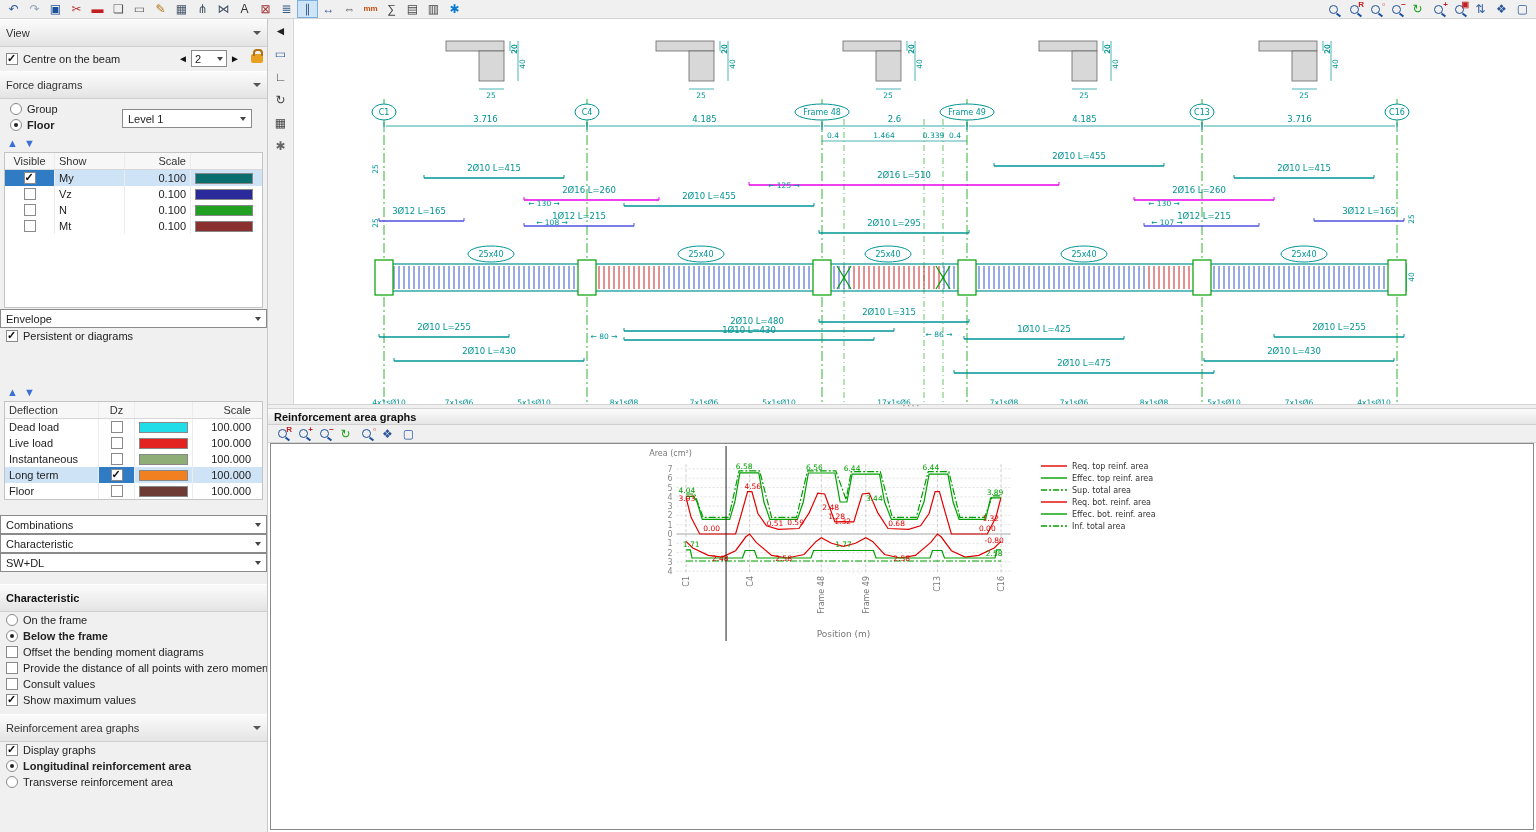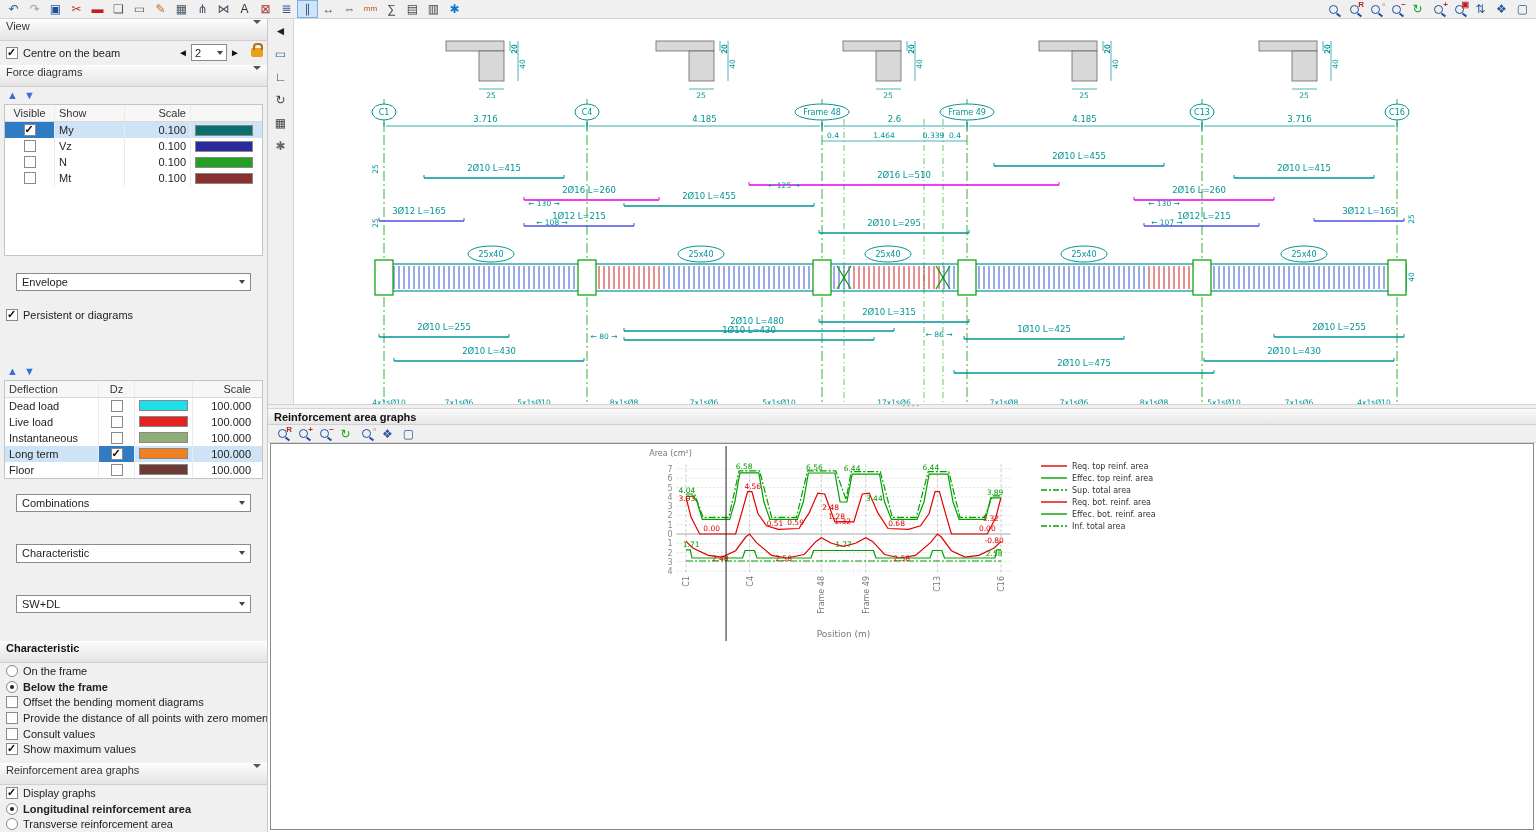--- a/index.html
+++ b/index.html
@@ -18,41 +18,41 @@
 .tspacer{flex:1}
 button.tb{position:relative;width:21px;height:18px;border:1px solid transparent;background:transparent;display:flex;align-items:center;justify-content:center;font-size:12px;line-height:1;cursor:default;padding:0}
 button.tb.active{background:#cfe4f7;border:1px solid #7ab0e0}
 button.tb .sg{font-size:12px}
 .icmag{width:9px;height:9px;border:1.5px solid #1c4f9c;border-radius:50%;display:inline-block;position:relative}
 .icmag::after{content:"";position:absolute;width:5px;height:2px;background:#1c4f9c;right:-4px;bottom:-3px;transform:rotate(40deg)}
 .magsub{position:absolute;right:0px;top:0px;font-size:8px;font-weight:bold;color:#c22020}
 
 .main{flex:1;display:flex;min-height:0}
 .sidebar{width:268px;background:#f0f0f0;border-right:1px solid #c8c8c8;display:flex;flex-direction:column;overflow:hidden;flex:none}
-.sechdr{height:22px;background:linear-gradient(#fbfbfb,#e4e4e4);border-top:1px solid #fff;border-bottom:1px solid #cfcfcf;display:flex;align-items:flex-start;padding:0 6px;color:#333;flex:none}
+.sechdr{height:28px;background:linear-gradient(#fbfbfb,#e4e4e4);border-top:1px solid #fff;border-bottom:1px solid #cfcfcf;display:flex;align-items:center;padding:0 6px;color:#333;flex:none}
 .sechdr .t{flex:1;white-space:nowrap}
 .sechdr.bold .t{font-weight:bold;color:#111}
 .chev{width:0;height:0;border-left:4px solid transparent;border-right:4px solid transparent;border-top:4px solid #555}
 .cb{width:12px;height:12px;border:1px solid #8a8a8a;background:#fff;display:inline-block;position:relative;margin-right:5px;flex:none}
 .cb.on::after{content:"✓";position:absolute;left:0;top:-2px;font-size:11px;color:#111;font-weight:bold}
 .rb{width:12px;height:12px;border:1px solid #8a8a8a;border-radius:50%;background:#fff;display:inline-block;margin-right:5px;position:relative;flex:none}
 .rb.on::after{content:"";position:absolute;left:3px;top:3px;width:4px;height:4px;border-radius:50%;background:#222}
 .opt{display:flex;padding:2px 6px;white-space:nowrap;overflow:hidden}
 .opt.bold span.lbl{font-weight:bold}
 .vrow{display:flex;align-items:center;padding:3px 4px 4px 6px}
 .beamnav{display:flex;align-items:center;margin-left:auto}
 .navarrow{border:none;background:transparent;font-size:10px;color:#111;width:16px;cursor:default}
 .spin{width:36px;height:17px;border:1px solid #8a8a8a;background:#fff;display:flex;align-items:center;padding:0 3px}
 .spin .ddc{margin-left:auto}
 .ddc{width:0;height:0;border-left:3.5px solid transparent;border-right:3.5px solid transparent;border-top:4px solid #444}
 .lock{position:relative;width:12px;height:9px;background:#e8a020;border-radius:2px;margin-left:8px;flex:none}
 .lock::before{content:"";position:absolute;top:-5px;left:2px;width:6px;height:5px;border:2px solid #b07010;border-bottom:none;border-radius:4px 4px 0 0}
 .fdblock{display:flex;padding:2px 4px;align-items:flex-start}
 .fdleft{width:118px}
-.dd{height:19px;border:1px solid #8a8a8a;background:#fff;display:flex;align-items:center;padding:0 5px;margin:16px}
+.dd{height:19px;border:1px solid #8a8a8a;background:#fff;display:flex;align-items:center;padding:0 5px;margin:0}
 .dd .ddc{margin-left:auto}
 .dd.inline{width:130px;margin:0}
 .ud{display:flex;gap:6px;padding:2px 7px}
 .ud button{border:none;background:transparent;color:#3a6fd8;font-size:11px;cursor:default;padding:0}
 .ftable{margin:1px 4px;border:1px solid #c4c4c4;background:#fff}
 .thead{display:flex;background:#f7f7f7;border-bottom:1px solid #d8d8d8;height:17px;align-items:center;color:#333}
 .trow{display:flex;height:16px;align-items:center}
 .tcell{height:100%;display:flex;align-items:center;padding:0 4px;border-right:1px solid #ececec;overflow:hidden;white-space:nowrap}
 .trow.sel{background:#cfe3f7}
 .trow.sel .cbcell{background:#2f7cc4}
@@ -127,21 +127,21 @@
         <button class="tb active">
           <span class="sg" style="color: rgb(52, 90, 138);">∥</span>
         </button>
         <button class="tb">
           <span class="sg" style="color: rgb(52, 90, 138);">↔</span>
         </button>
         <button class="tb">
           <span class="sg" style="color: rgb(85, 85, 85);">⇔</span>
         </button>
         <button class="tb">
-          <span class="sg" style="color: rgb(192, 80, 16); font-size: 8px;">mm</span>
+          <span class="sg" style="color: rgb(192, 80, 16); font-size: 8px; font-weight: bold;">mm</span>
         </button>
         <button class="tb">
           <span class="sg" style="color: rgb(68, 68, 68);">∑</span>
         </button>
         <button class="tb">
           <span class="sg" style="color: rgb(68, 68, 68);">▤</span>
         </button>
         <button class="tb">
           <span class="sg" style="color: rgb(68, 68, 68);">▥</span>
         </button>
@@ -209,20 +209,36 @@
               <span class="ddc"></span>
           </div>
           <button class="navarrow">►</button>
           <span class="lock"></span>
         </div>
       </div>
 
       <div class="sechdr">
         <span class="t">Force diagrams</span>
           <span class="chev"></span>
+      </div>
+      <div class="fdblock">
+        <div class="fdleft">
+          <label class="opt">
+            <span class="rb"></span>
+            <span class="lbl">Group</span>
+          </label>
+          <label class="opt bold">
+            <span class="rb on"></span>
+            <span class="lbl">Floor</span>
+          </label>
+        </div>
+        <div class="dd inline" style="margin-top:8px">
+          <span>Level 1</span>
+            <span class="ddc"></span>
+        </div>
       </div>
       <div class="ud">
         <button>▲</button>
         <button>▼</button>
       </div>
 
       <div class="ftable" style="height:156px">
         <div class="thead">
           <span class="tcell fc1">Visible</span>
           <span class="tcell fc2">Show</span>

